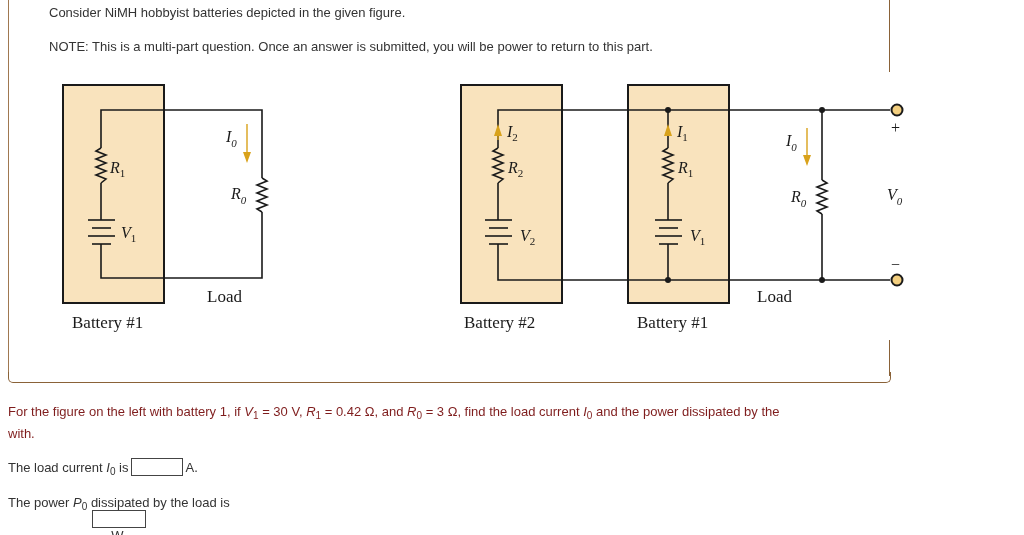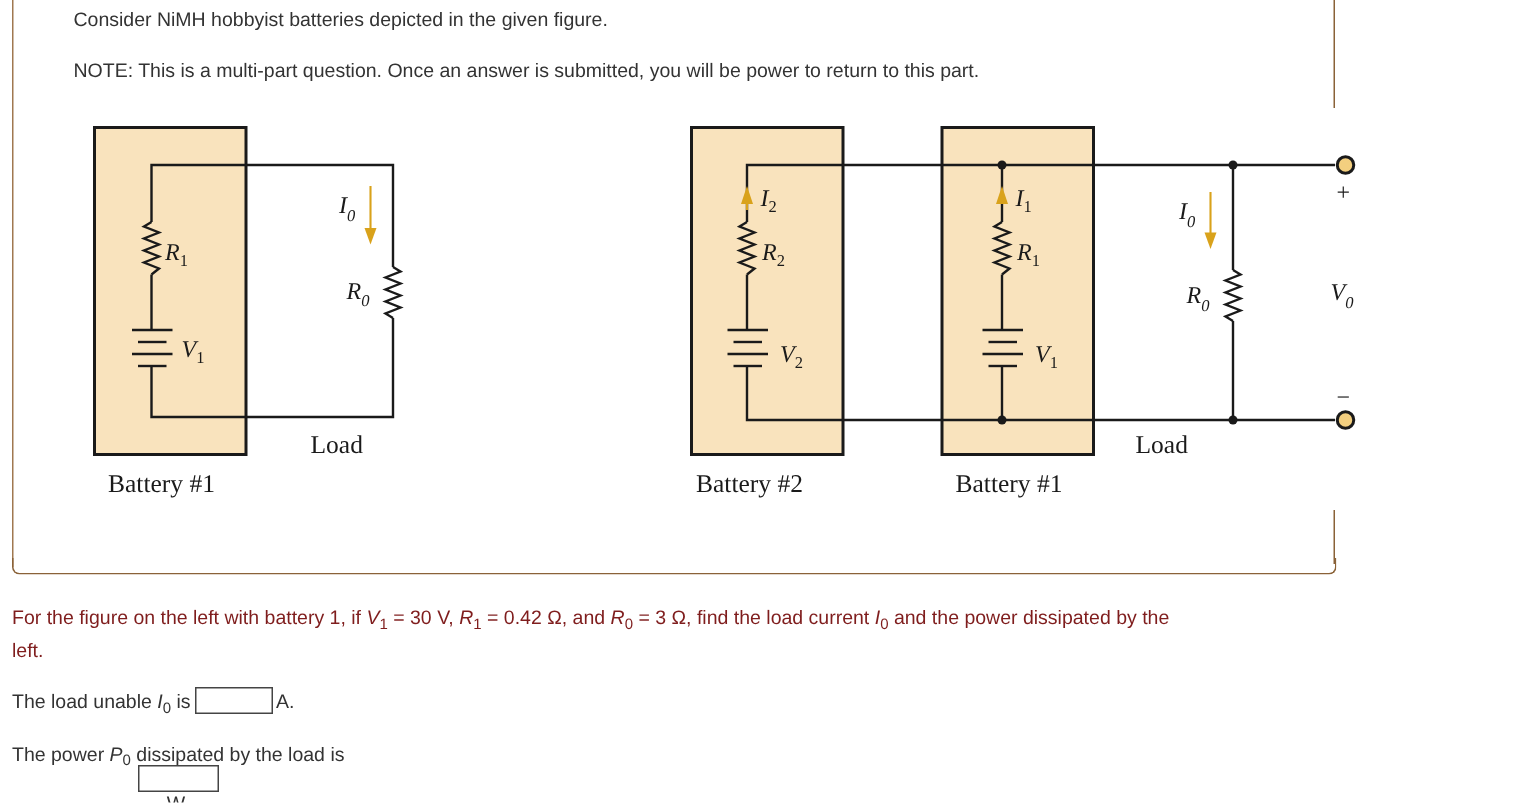--- a/index.html
+++ b/index.html
@@ -127,24 +127,24 @@
     <text x="891" y="133" font-size="16" fill="#1a1a1a">+</text>
     <text x="891" y="270" font-size="16" fill="#1a1a1a">−</text>
     <text x="887" y="200" font-size="16" font-style="italic" fill="#1a1a1a"><tspan>V</tspan><tspan font-size="11" dy="5">0</tspan></text>
 
     <text x="464" y="328" font-size="17" fill="#1a1a1a">Battery #2</text>
     <text x="637" y="328" font-size="17" fill="#1a1a1a">Battery #1</text>
   </g>
 </svg>
 
 <div class="q" id="q1"><span>For the figure on the left with battery 1, if </span><span class="ital">V</span><span class="sub">1</span><span> = 30 V, </span><span class="ital">R</span><span class="sub">1</span><span> = 0.42 Ω, and </span><span class="ital">R</span><span class="sub">0</span><span> = 3 Ω, find the load current </span><span class="ital">I</span><span class="sub">0</span><span> and the power dissipated by the</span></div>
-<div class="q" id="q2">left.</div>
+<div class="q" id="q2">with.</div>
 
 <div class="answer-line" id="ans1">
-  <span><span>The load unable </span><span class="ital">I</span><span class="sub">0</span><span> is</span></span>
+  <span><span>The load current </span><span class="ital">I</span><span class="sub">0</span><span> is</span></span>
   <input type="text" class="ans-input" value="" style="">
   <span>A.</span>
 </div>
 
 <div class="answer-line" id="ans2">
   <span><span>The power </span><span class="ital">P</span><span class="sub">0</span><span> dissipated by the load is</span></span>
   <input type="text" class="ans-input" value="" style="">
   <span>W.</span>
 </div>
 

